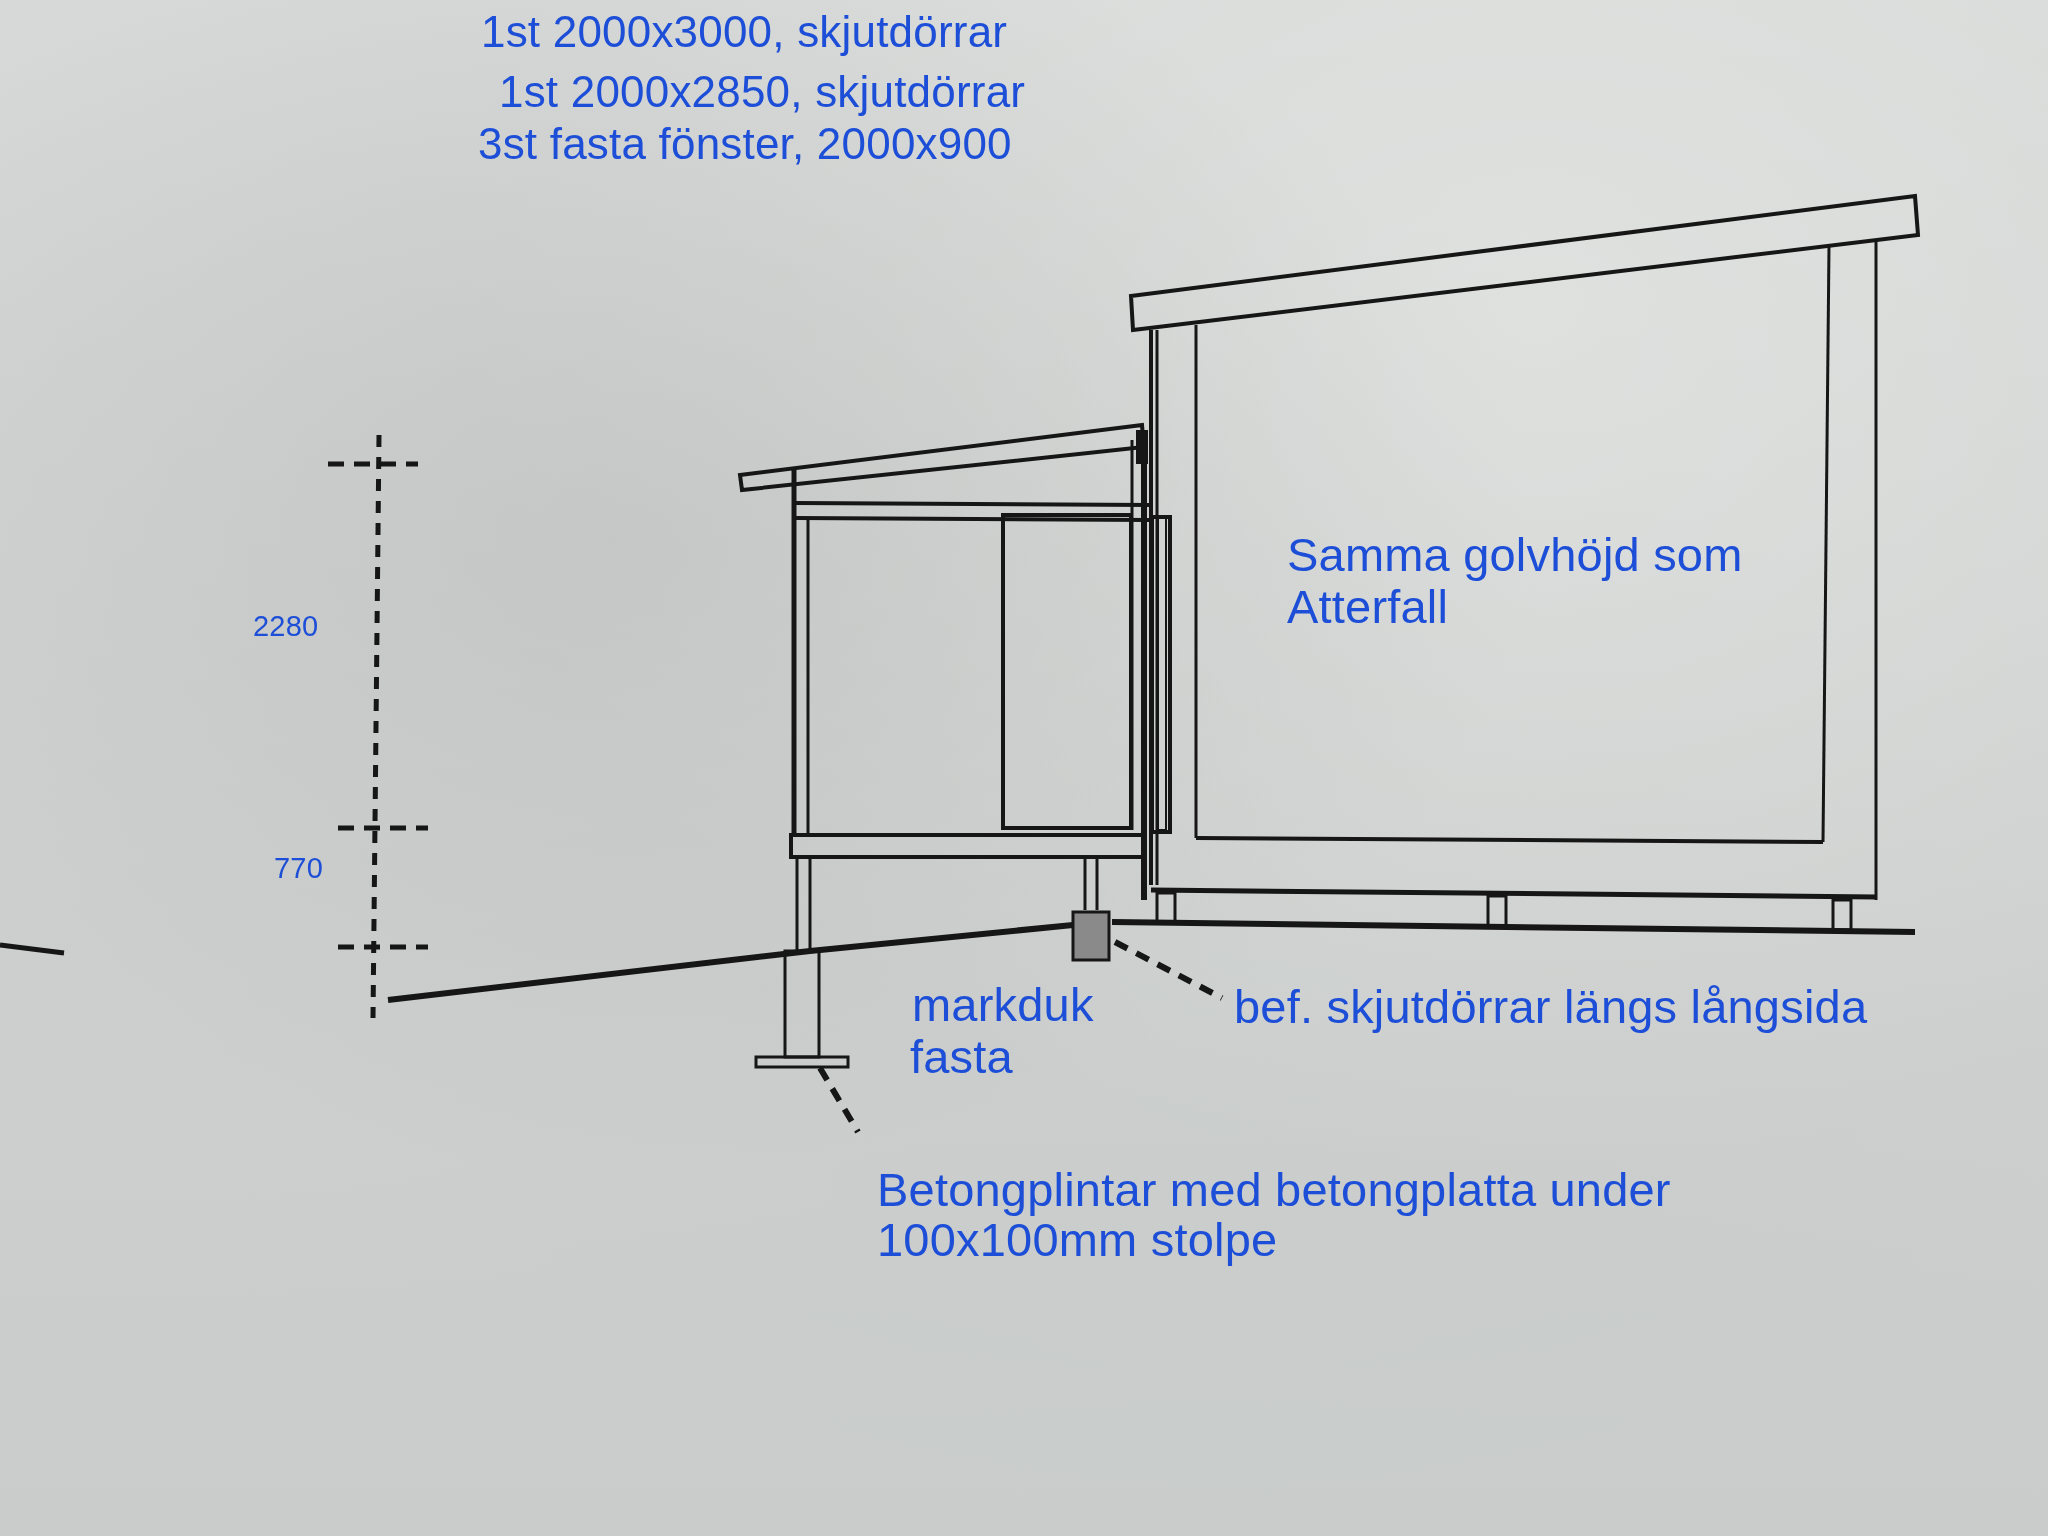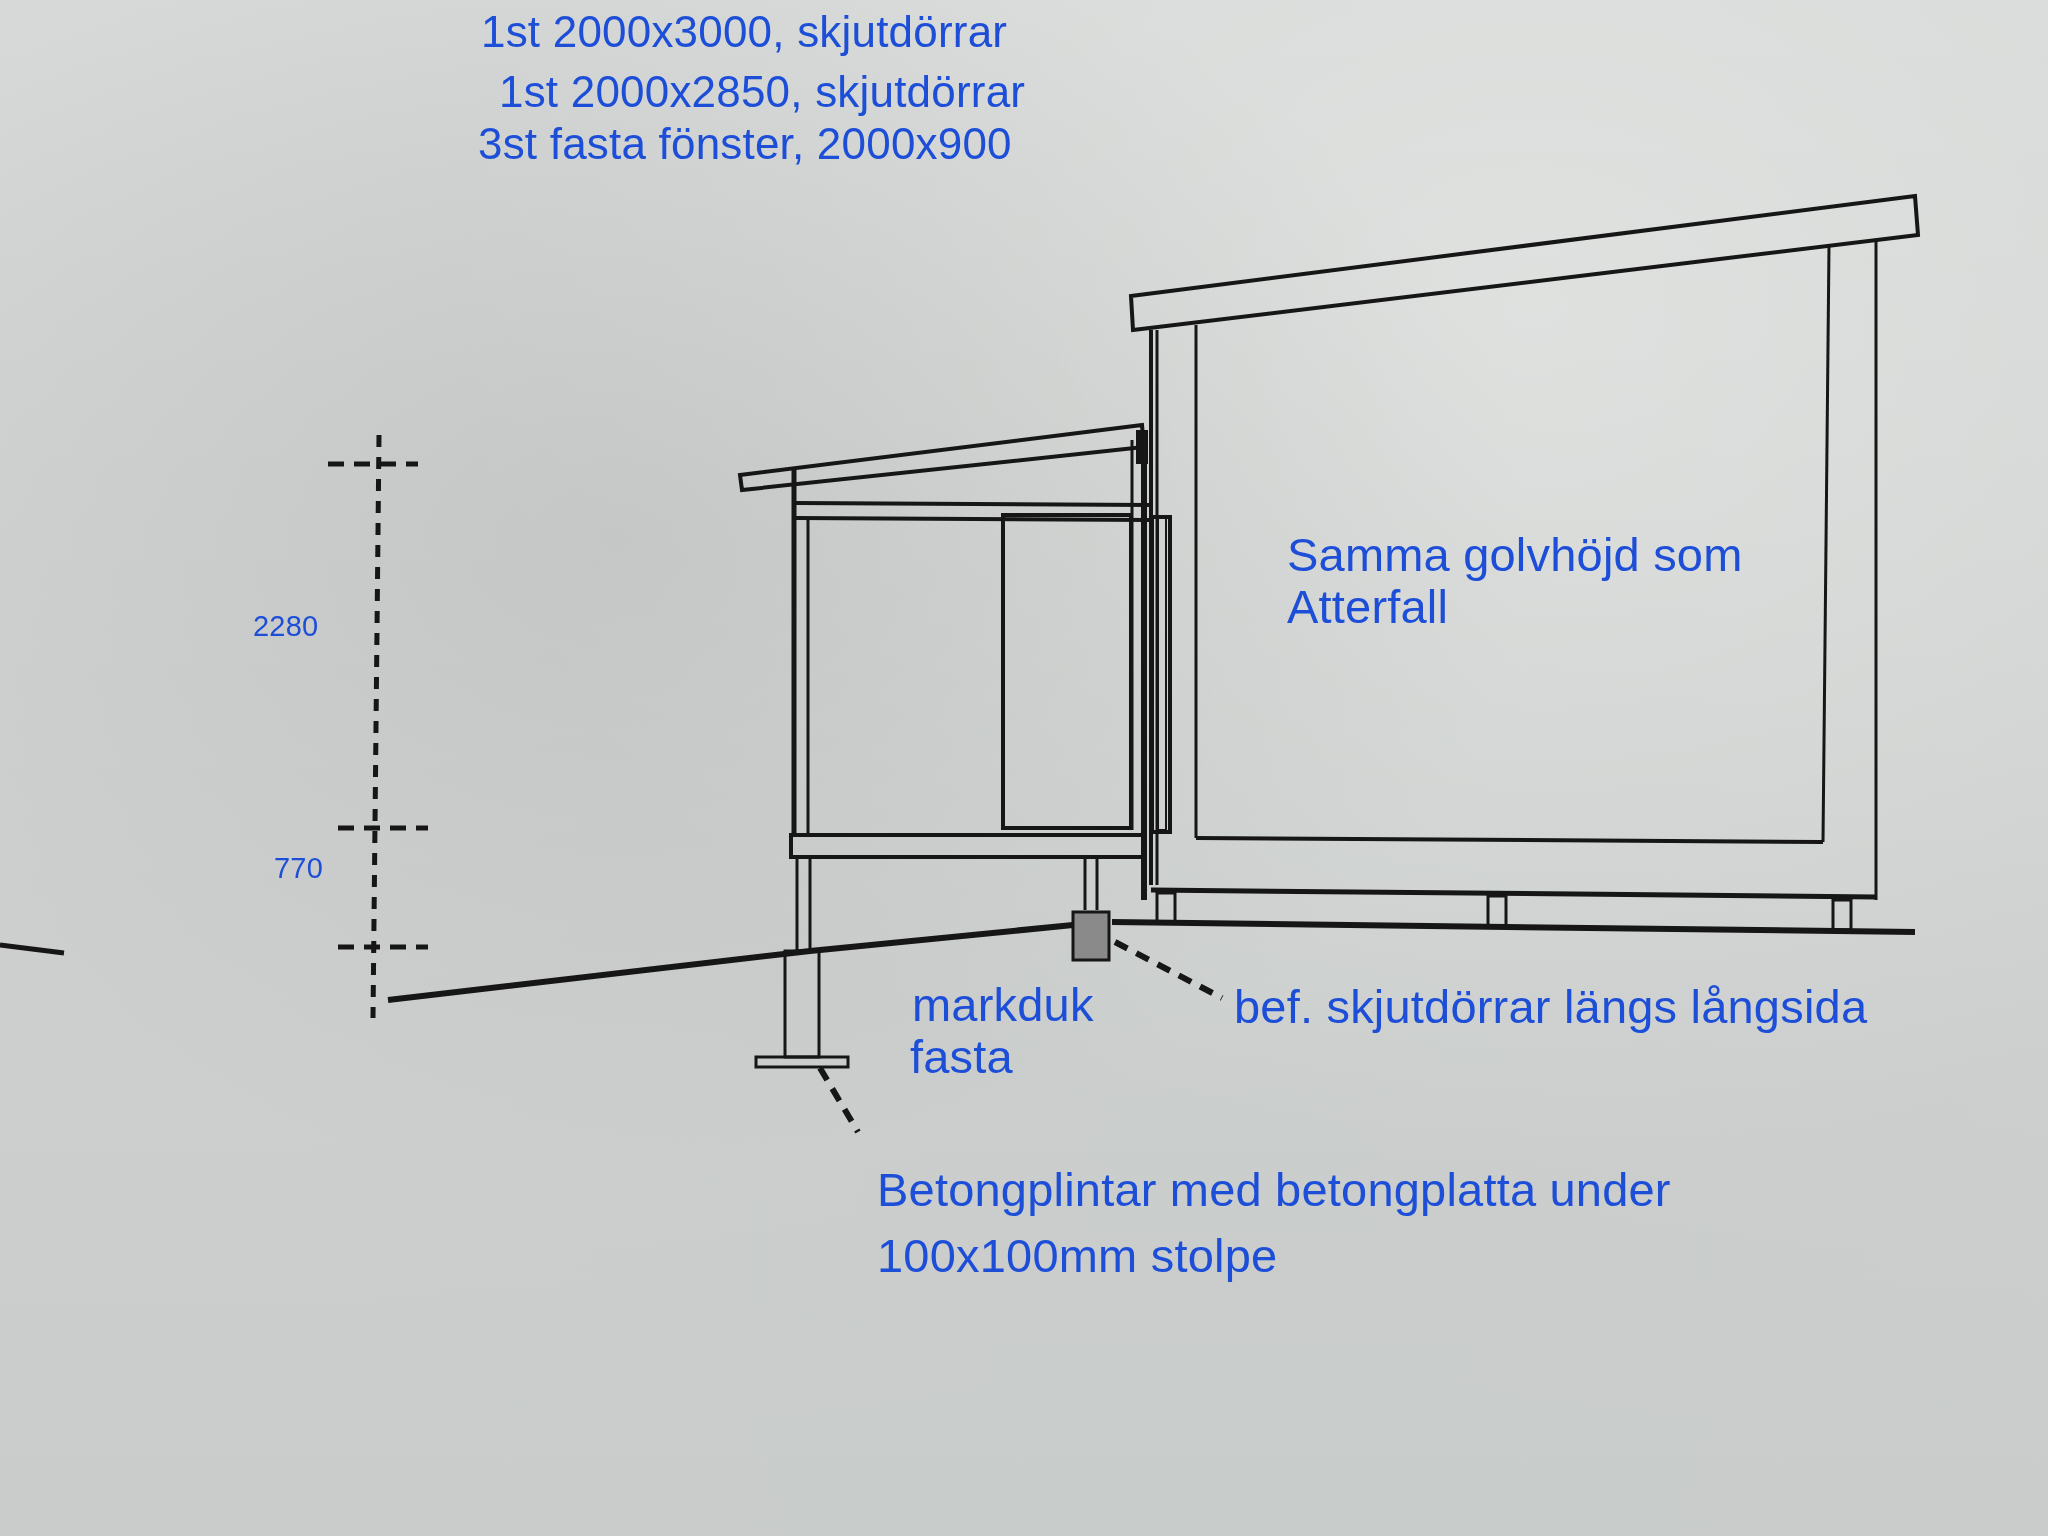--- a/index.html
+++ b/index.html
@@ -108,13 +108,13 @@
 
 <div class="lbl note" style="left:1287px; top:530px;">Samma golvhöjd som</div>
 <div class="lbl note" style="left:1287px; top:582px;">Atterfall</div>
 
 <div class="lbl note" style="left:912px; top:980px;">markduk</div>
 <div class="lbl note" style="left:910px; top:1032px;">fasta</div>
 
 <div class="lbl note" style="left:1234px; top:982px;">bef. skjutdörrar längs långsida</div>
 
 <div class="lbl note" style="left:877px; top:1165px;">Betongplintar med betongplatta under</div>
-<div class="lbl note" style="left:877px; top:1215px;margin-top:16px;">100x100mm stolpe</div>
+<div class="lbl note" style="left:877px; top:1215px;">100x100mm stolpe</div>
 
 </body></html>

